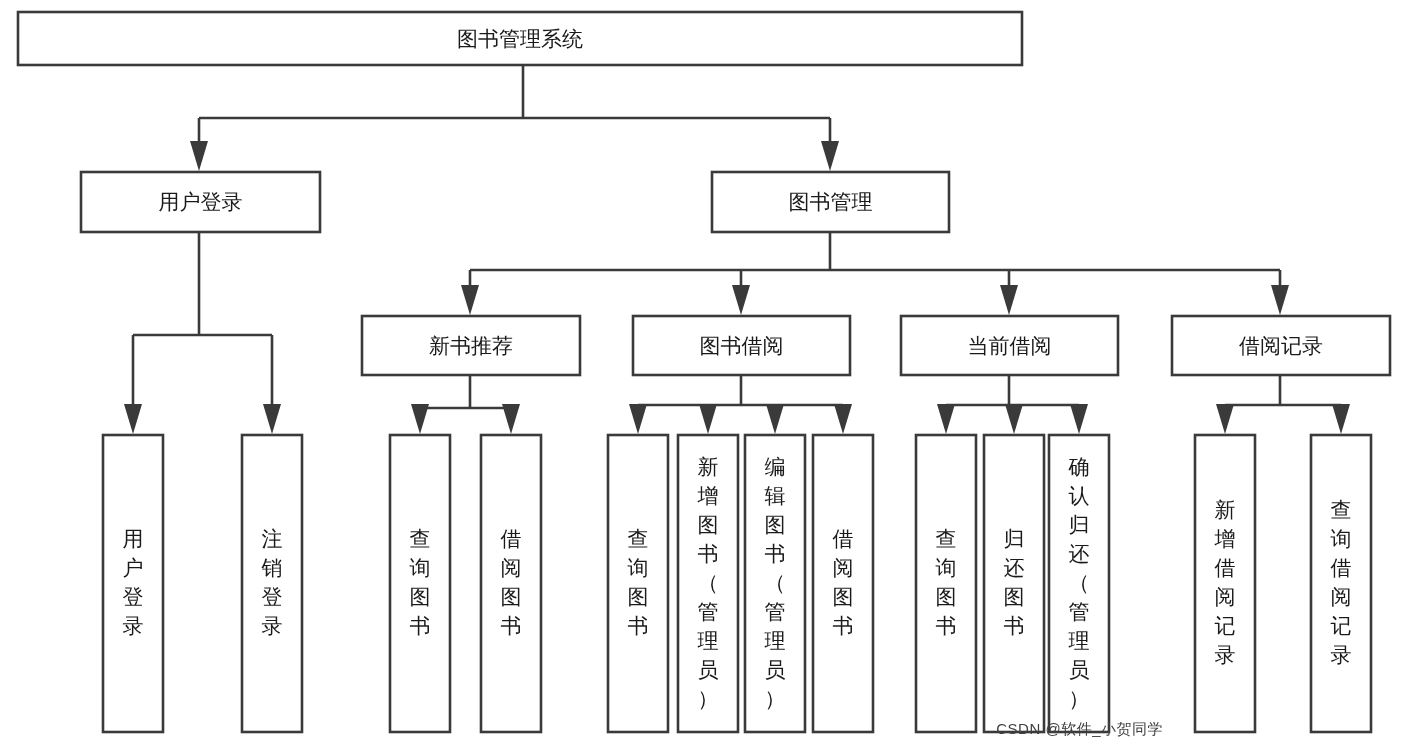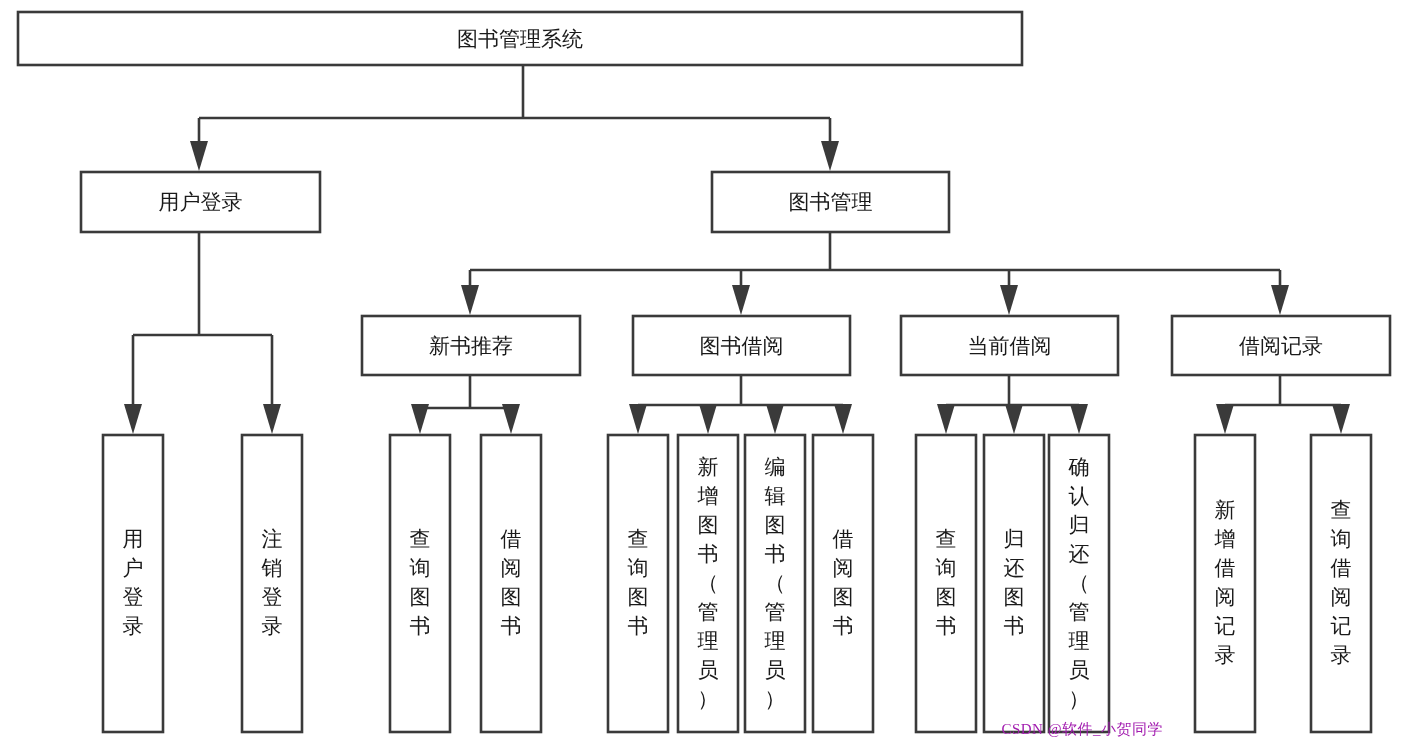--- a/index.html
+++ b/index.html
@@ -17,22 +17,22 @@
   .node-label-h{
     font-size:21px;fill:#1a1a1a;text-anchor:middle;dominant-baseline:middle;
     font-family:"DejaVu Sans","Liberation Sans",sans-serif;
   }
   .node-label-v{
     font-size:21px;fill:#1a1a1a;text-anchor:middle;
     font-family:"DejaVu Sans","Liberation Sans",sans-serif;
   }
   .watermark{
     position:absolute;right:14px;bottom:8px;
-    font-size:15px;color:#a21caf;white-space:nowrap;
-    font-family:Liberation Serif, serif;
+    font-size:15px;color:#404040;white-space:nowrap;
+    font-family:Liberation Sans, sans-serif;
     letter-spacing:0.5px;
   }
 </style>
 </head>
 <body>
 
 <div id="diagram-root">
 
   <svg id="diagram-canvas" viewBox="0 0 1405 747" xmlns="http://www.w3.org/2000/svg">
     <g id="connector-layer">

